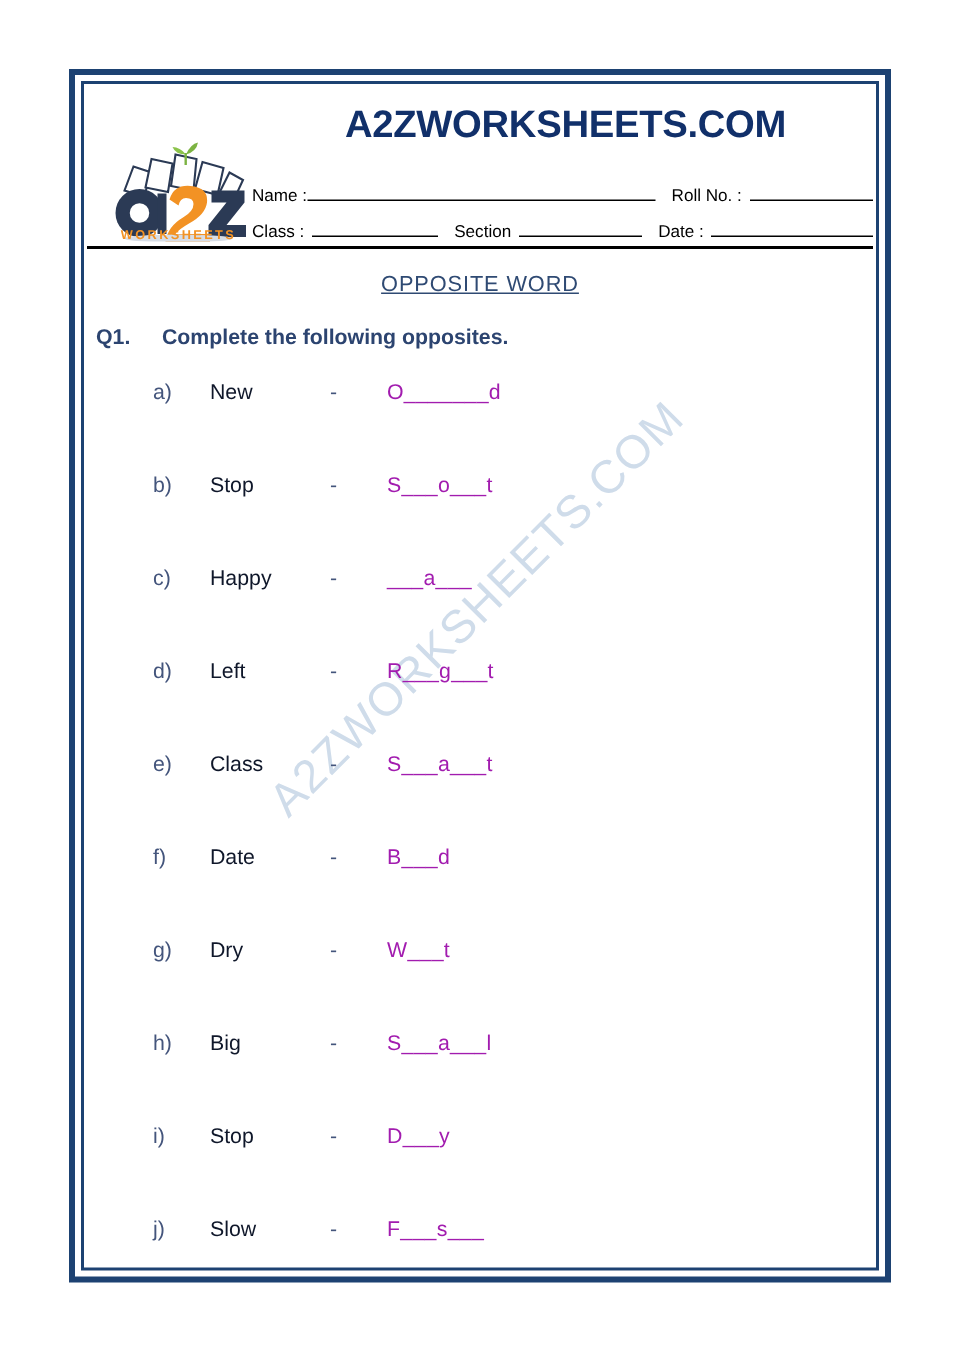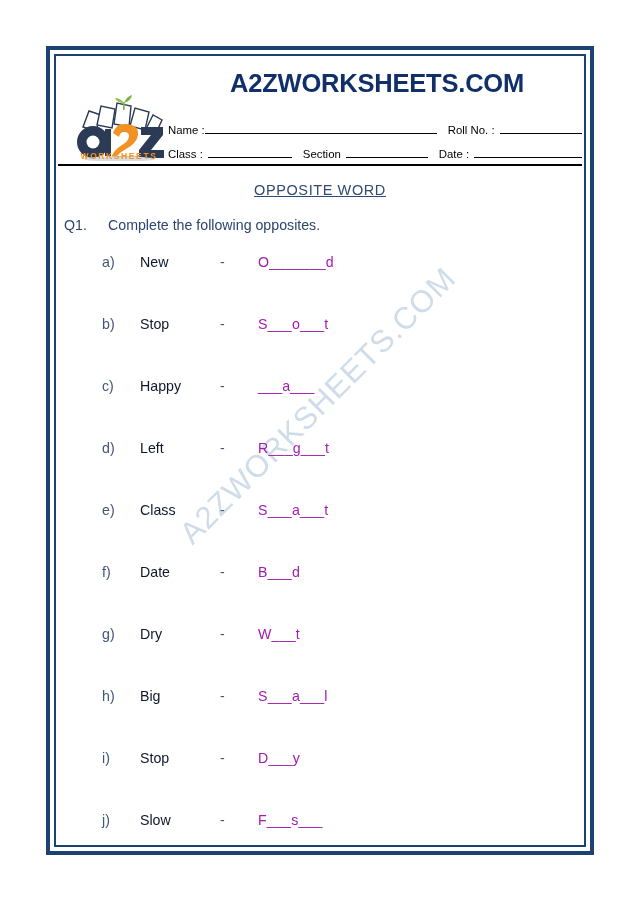--- a/index.html
+++ b/index.html
@@ -159,20 +159,21 @@
 
   #question-line {
     position: absolute;
     left: 6px;
     top: 159px;
     width: 500px;
     z-index: 3;
     color: #2c4470;
     font-size: 14.2px;
     white-space: nowrap;
+    font-weight: bold;
   }
   #question-number {
     display: inline-block;
     width: 44px;
   }
   #question-text {
     display: inline-block;
   }
 
   #items {

